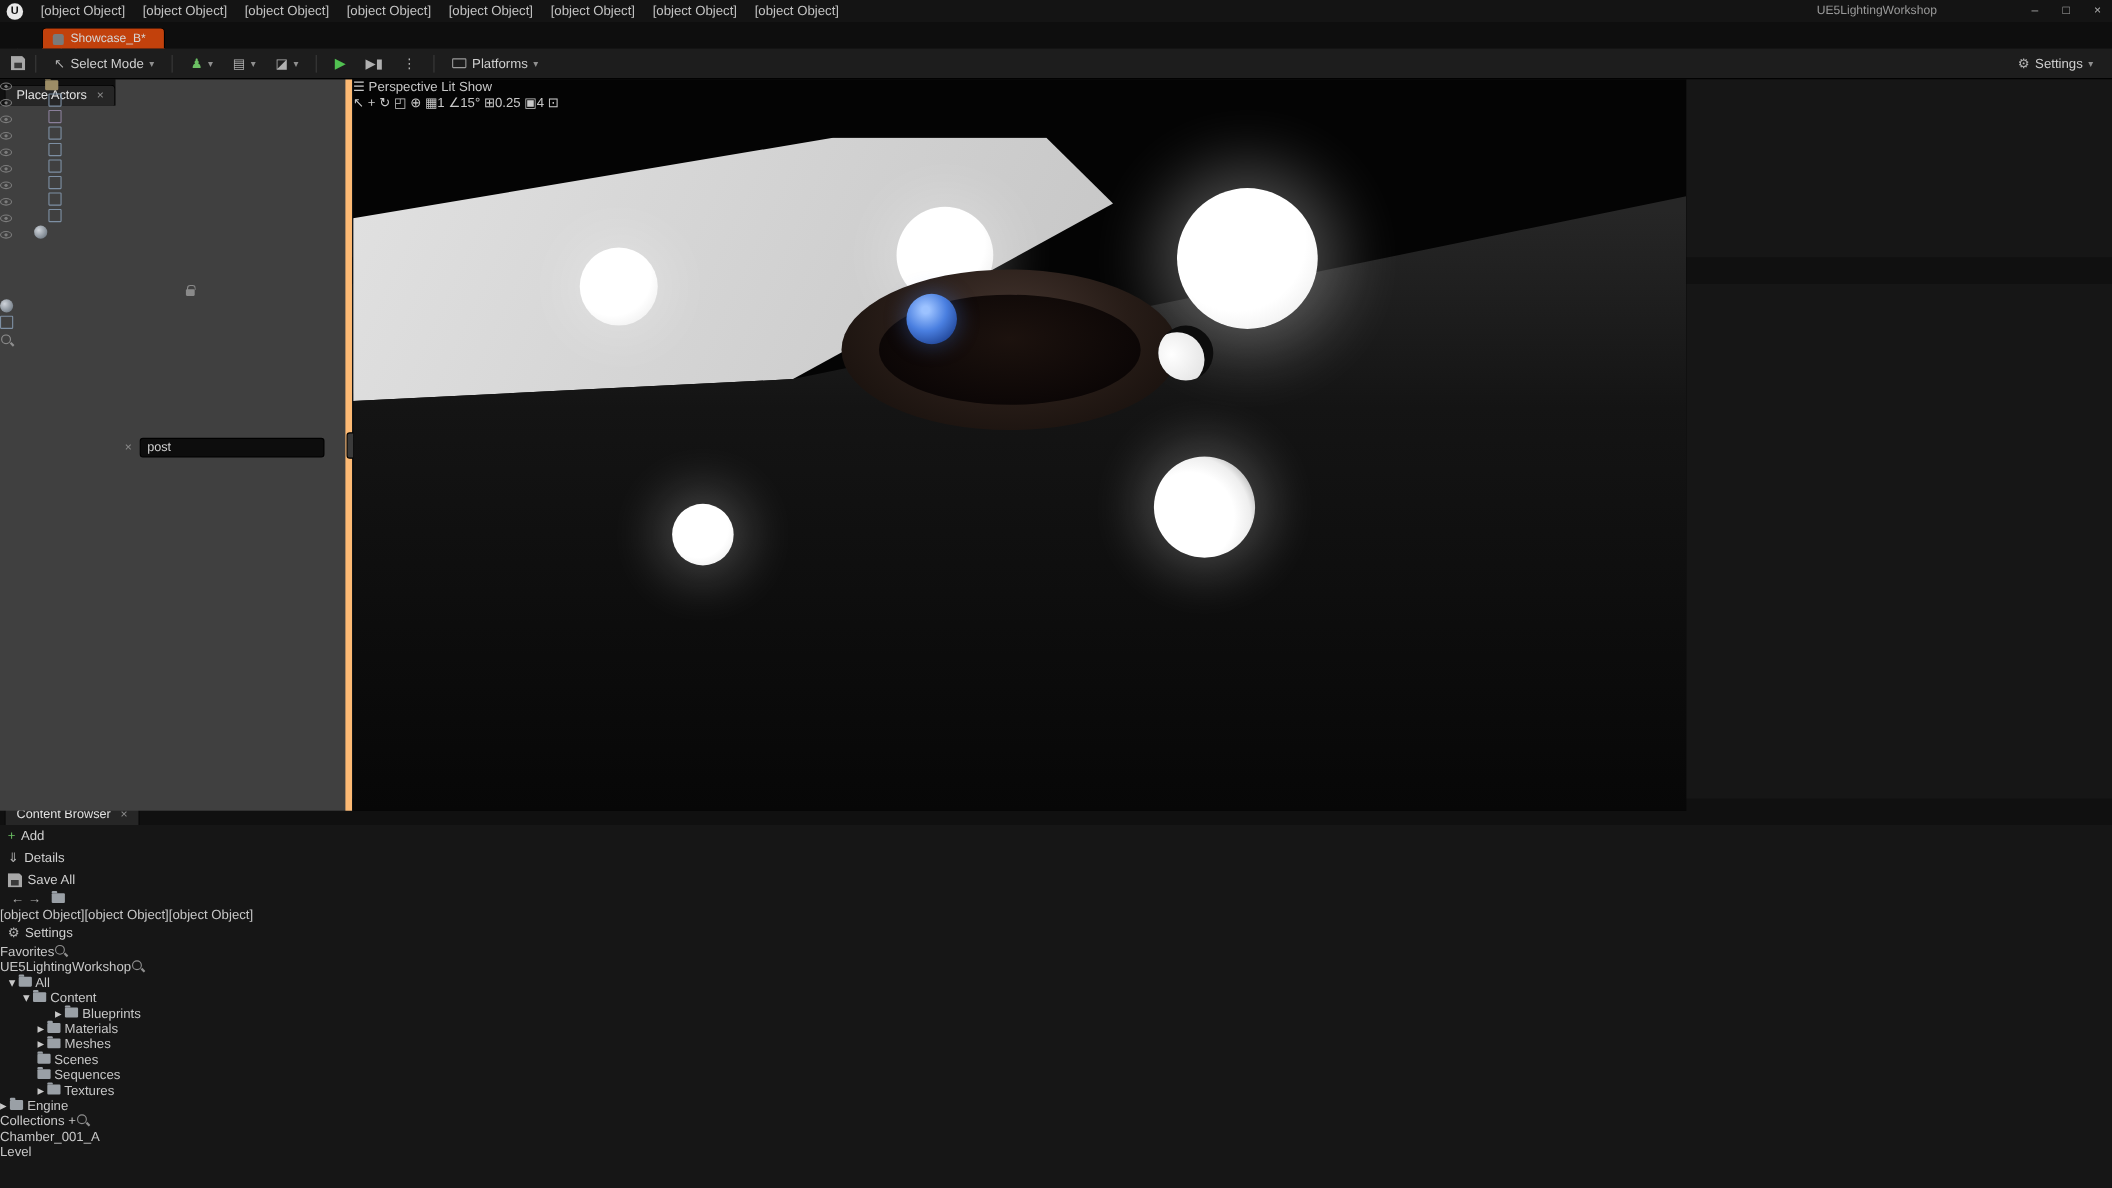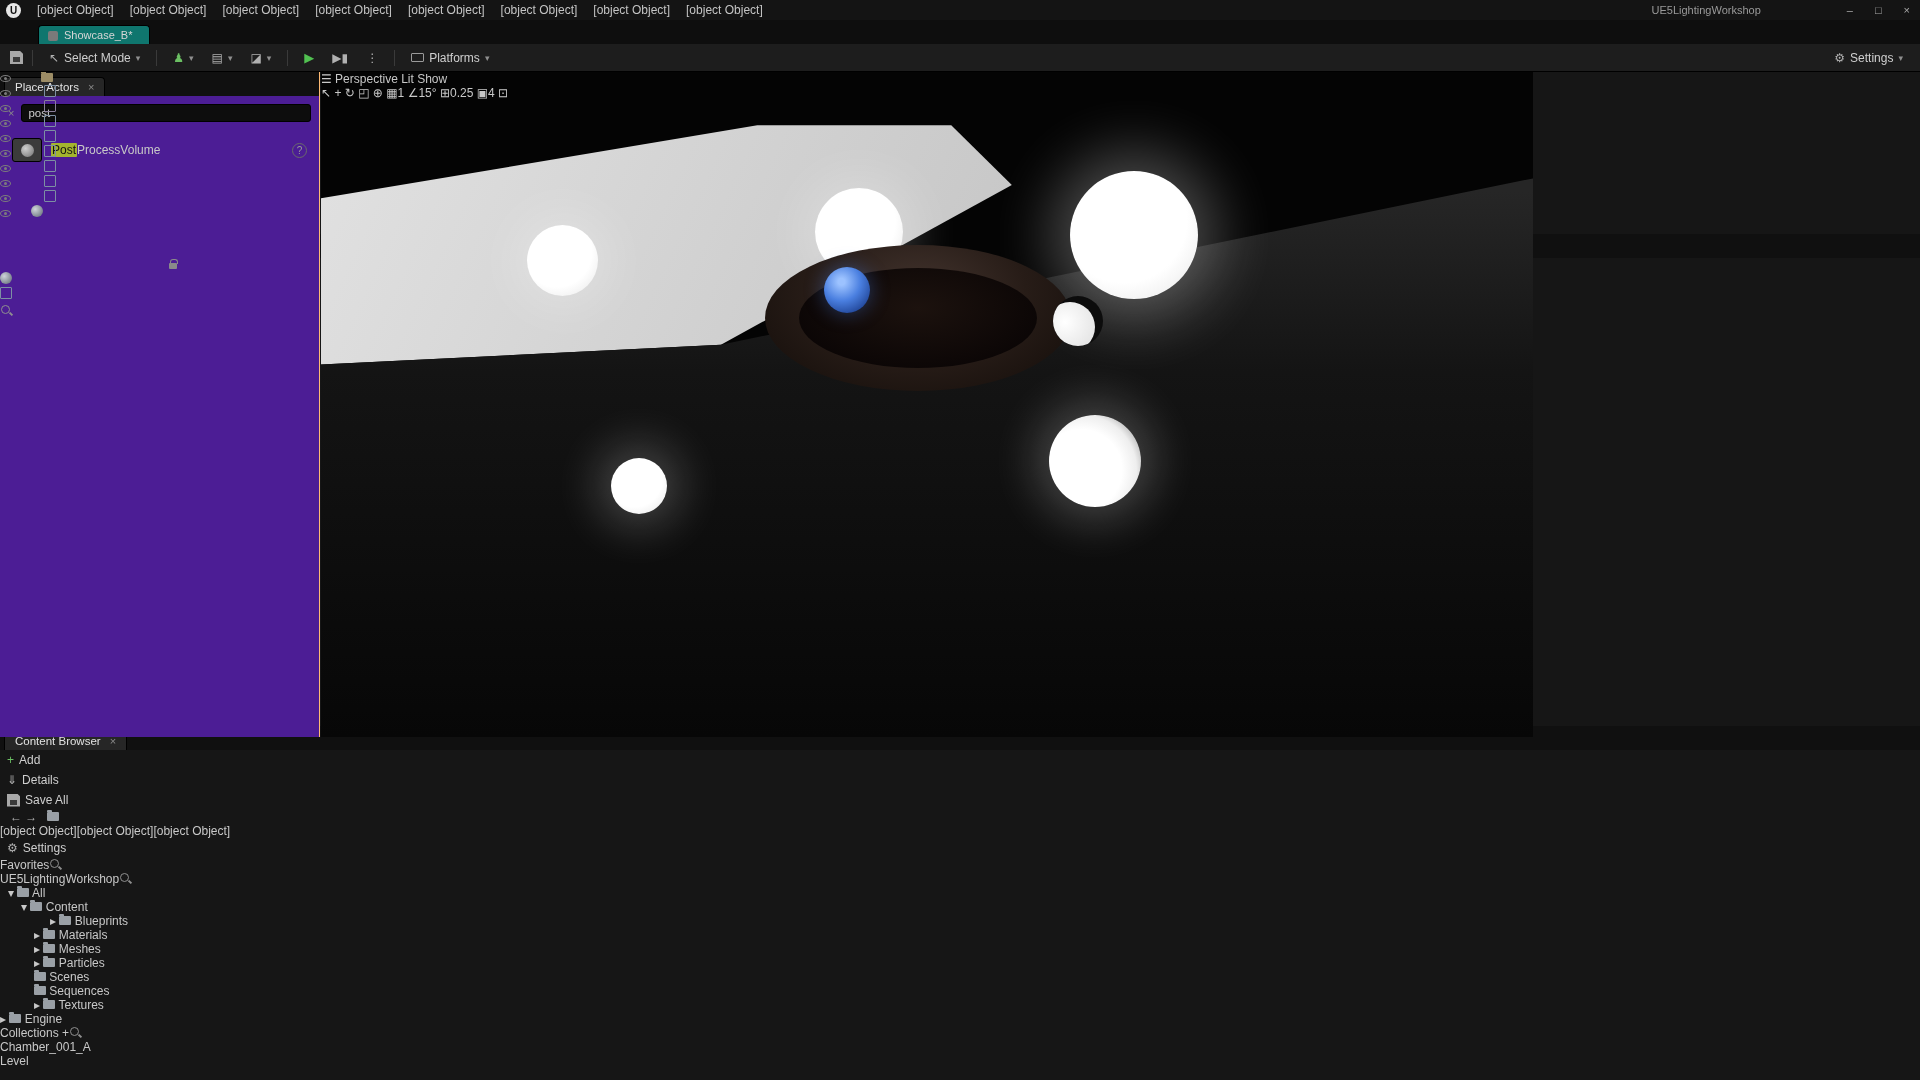--- a/index.html
+++ b/index.html
@@ -10,21 +10,21 @@
 #menubar{position:absolute;top:0;left:0;right:0;height:20px;background:#141414;display:flex;align-items:center;padding:0 6px;z-index:30}
 .logo{width:15px;height:15px;border-radius:50%;background:#e8e8e8;color:#111;font-weight:bold;font-size:10px;display:flex;align-items:center;justify-content:center;margin-right:8px}
 .menus{display:flex}
 .menu-item{padding:1px 8px;color:#c4c4c4;font-size:12px;border-radius:3px;cursor:default}
 .mb-right{margin-left:auto;display:flex;align-items:center;gap:26px}
 .win-title{color:#9a9a9a;font-size:11px;margin-right:60px}
 .winbtns{display:flex;gap:22px;color:#aaa;font-size:11px;margin-right:4px}
 
 
 #tabrow{position:absolute;top:20px;left:0;right:0;height:24px;background:#0e0e0e;display:flex;align-items:flex-end;padding-left:38px;z-index:29}
-.asset-tab{display:flex;align-items:flex-end;gap:6px;background:#0f766e;padding:3px 16px 3px 9px;border-radius:4px 4px 0 0;font-size:11px;color:#d6d6d6;border:1px solid #000;border-bottom:none}
+.asset-tab{display:flex;align-items:flex-end;gap:6px;background:#c2410c;padding:3px 16px 3px 9px;border-radius:4px 4px 0 0;font-size:11px;color:#d6d6d6;border:1px solid #000;border-bottom:none}
 .tabico{width:10px;height:10px;background:#7a7a7a;border-radius:2px}
 
 
 #toolbar{position:absolute;top:44px;left:0;right:0;height:28px;background:#1d1d1d;border-bottom:1px solid #000;display:flex;align-items:center;padding:0 10px;gap:4px;z-index:28}
 .tb-btn{display:flex;align-items:center;gap:5px;padding:3px 7px;border-radius:3px;color:#cfcfcf;font-size:12px}
 .tb-ic{color:#b0b0b0;font-size:12px}
 .tb-sep{width:1px;height:16px;background:#3a3a3a;margin:0 5px}
 .play{color:#51c151;font-size:13px}
 .dd{color:#8f8f8f;font-size:9px}
 .floppy{width:13px;height:13px;background:#a8a8a8;clip-path:polygon(0 0,78% 0,100% 22%,100% 100%,0 100%);position:relative}
@@ -50,21 +50,21 @@
 .ic-world{border:1px solid #9ab2c0;border-radius:50%}
 .ic-folder{background:#9d8d66;height:9px;margin-top:2px;border-radius:1px}
 .ic-folder::before{content:'';position:absolute;top:-2px;left:0;width:5px;height:2px;background:#9d8d66;border-radius:1px 1px 0 0}
 .ic-folderg{background:#9aa0a6;height:9px;margin-top:2px;border-radius:1px}
 .ic-folderg::before{content:'';position:absolute;top:-2px;left:0;width:5px;height:2px;background:#9aa0a6;border-radius:1px 1px 0 0}
 .ic-mesh{border:1px solid #7d8fa3;border-radius:1px}
 .ic-brush{border:1px solid #8a7f9a;border-radius:1px}
 .ic-ppv{background:radial-gradient(circle at 35% 35%,#cfd4da,#5a6570);border-radius:50%}
 
 
-#place-actors{position:absolute;left:0;top:72px;width:320px;height:665px;background:#4c1d95;border-right:1px solid #fdba74;display:flex;flex-direction:column}
+#place-actors{position:absolute;left:0;top:72px;width:320px;height:665px;background:#404040;border-right:6px solid #fdba74;display:flex;flex-direction:row}
 .pa-search{display:flex;align-items:center;gap:7px;padding:8px 8px 4px 8px}
 .pa-search input{flex:1}
 .pa-item{display:flex;align-items:center;gap:9px;margin:10px 8px;padding:2px 4px;border-radius:3px}
 .pa-ico{width:30px;height:24px;background:#3b3b3b;border:1px solid #000;border-radius:3px;display:flex;align-items:center;justify-content:center}
 .pa-ico::after{content:'';width:13px;height:13px;border-radius:50%;background:radial-gradient(circle at 35% 35%,#cfcfcf,#707070)}
 .hlmatch{background:#a4b52e;color:#141414;padding:0 1px;border-radius:1px}
 .qmark{margin-left:auto;width:15px;height:15px;border:1px solid #6a6a6a;border-radius:50%;color:#9a9a9a;font-size:10px;display:flex;align-items:center;justify-content:center}
 
 
 #viewport{position:absolute;left:321px;top:72px;width:1212px;height:665px;background:#040404;overflow:hidden}
@@ -626,27 +626,20 @@
                 <span>Materials</span>
               </span>
             </div>
             <div class="cb-row">
               <span class="cb-main" style="padding-left: 34px;">
                 <span class="exp">▸</span>
                 <span class="ti ic-folderg"></span>
                 <span>Meshes</span>
               </span>
             </div>
-            <div class="cb-row">
-              <span class="cb-main" style="padding-left: 34px;">
-                <span class="exp">▸</span>
-                <span class="ti ic-folderg"></span>
-                <span>Particles</span>
-              </span>
-            </div>
             <div class="cb-row selected">
               <span class="cb-main" style="padding-left: 34px;">
                 <span class="exp"></span>
                 <span class="ti ic-folderg"></span>
                 <span>Scenes</span>
               </span>
             </div>
             <div class="cb-row">
               <span class="cb-main" style="padding-left: 34px;">
                 <span class="exp"></span>

